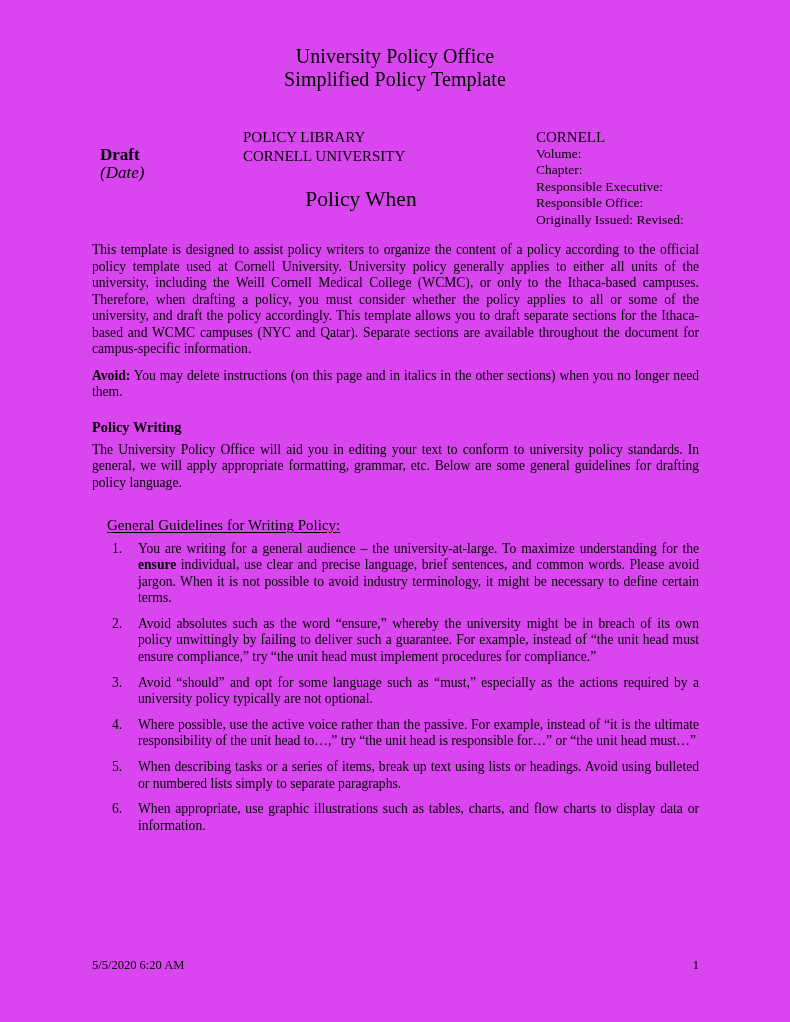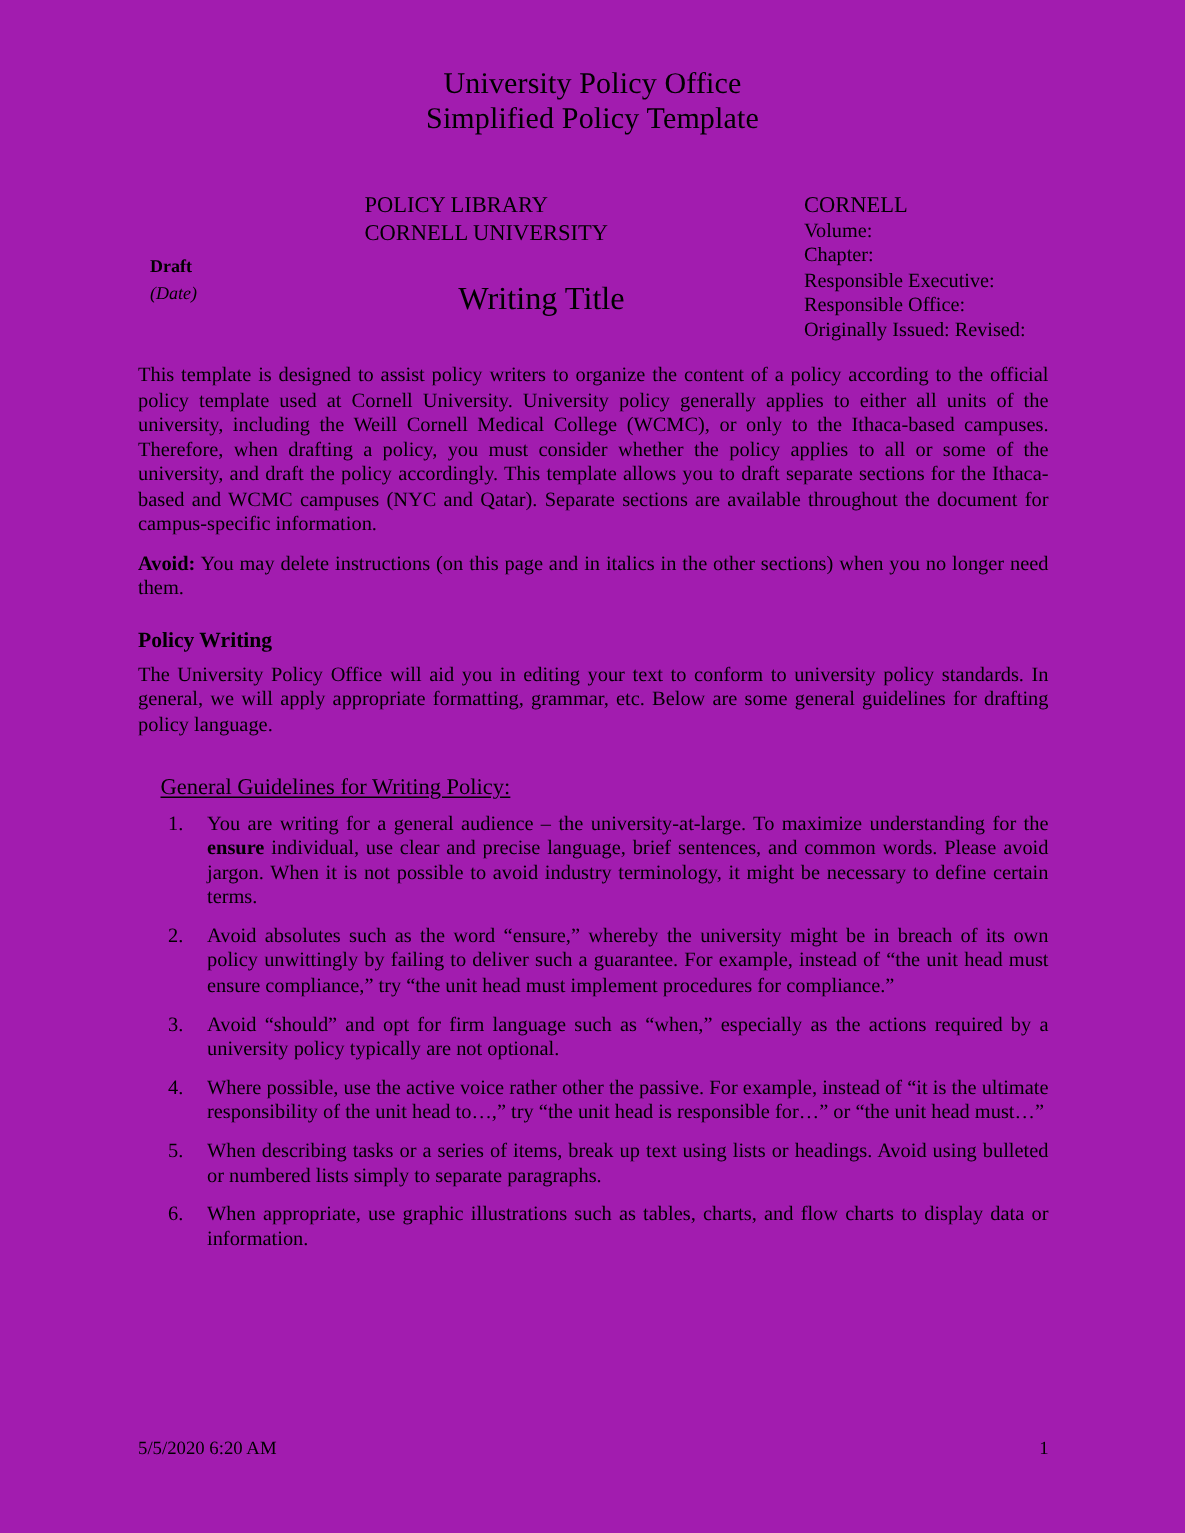--- a/index.html
+++ b/index.html
@@ -10,21 +10,21 @@
   }
   body {
     font-family: "Liberation Serif", "DejaVu Serif", serif;
     color: #000000;
     -webkit-font-smoothing: antialiased;
   }
   .page {
     position: relative;
     width: 790px;
     height: 1022px;
-    background: #a21caf;
+    background: #d946ef;
     overflow: hidden;
     box-sizing: border-box;
   }
 
   
   .doc-title {
     position: absolute;
     left: 0;
     top: 45px;
     width: 790px;
@@ -39,22 +39,22 @@
   .header-band {
     position: absolute;
     left: 92px;
     top: 128px;
     width: 610px;
     height: 100px;
   }
   .hdr-draft {
     position: absolute;
     left: 8px;
-    top: 40px;
-    font-size: 12px;
+    top: 18px;
+    font-size: 17px;
     line-height: 18px;
     white-space: nowrap;
   }
   .hdr-draft .draft-word {
     display: block;
     font-weight: bold;
   }
   .hdr-draft .draft-date {
     display: block;
     font-style: italic;
@@ -185,21 +185,21 @@
   <div class="header-band">
 
     <div class="hdr-draft">
       <span class="draft-word">Draft</span>
       <span class="draft-date">(Date)</span>
     </div>
 
     <div class="hdr-center">
       <span class="lib-line">POLICY LIBRARY</span>
       <span class="lib-line">CORNELL UNIVERSITY</span>
-      <span class="policy-title">Writing Title</span>
+      <span class="policy-title">Policy When</span>
     </div>
 
     <div class="hdr-right">
       <span class="meta-head">CORNELL</span>
       <span class="meta-line">Volume:</span>
       <span class="meta-line">Chapter:</span>
       <span class="meta-line">Responsible Executive:</span>
       <span class="meta-line">Responsible Office:</span>
       <span class="meta-line">Originally Issued: Revised:</span>
     </div>
@@ -214,22 +214,22 @@
 
     <h2 class="section-head">Policy Writing</h2>
 
     <p class="para">The University Policy Office will aid you in editing your text to conform to university policy standards. In general, we will apply appropriate formatting, grammar, etc. Below are some general guidelines for drafting policy language.</p>
 
     <div class="guidelines-head"><span class="u">General Guidelines for Writing Policy:</span></div>
 
     <ol class="guidelines">
       <li><span>You are writing for a general audience – the university-at-large. To maximize understanding for the </span><span class="b">ensure</span><span> individual, use clear and precise language, brief sentences, and common words.  Please avoid jargon. When it is not possible to avoid industry terminology, it might be necessary to define certain terms.</span></li>
       <li><span>Avoid absolutes such as the word “ensure,” whereby the university might be in breach of its own policy unwittingly by failing to deliver such a guarantee. For example, instead of “the unit head must ensure compliance,” try “the unit head must implement procedures for compliance.”</span></li>
-      <li><span>Avoid “should” and opt for firm language such as “when,” especially as the actions required by a university policy typically are not optional.</span></li>
-      <li><span>Where possible, use the active voice rather other the passive. For example, instead of “it is the ultimate responsibility of the unit head to…,” try “the unit head is responsible for…” or “the unit head must…”</span></li>
+      <li><span>Avoid “should” and opt for some language such as “must,” especially as the actions required by a university policy typically are not optional.</span></li>
+      <li><span>Where possible, use the active voice rather than the passive. For example, instead of “it is the ultimate responsibility of the unit head to…,” try “the unit head is responsible for…” or “the unit head must…”</span></li>
       <li><span>When describing tasks or a series of items, break up text using lists or headings. Avoid using bulleted or numbered lists simply to separate paragraphs.</span></li>
       <li><span>When appropriate, use graphic illustrations such as tables, charts, and flow charts to display data or information.</span></li>
     </ol>
 
   </div>
 
   <div class="footer">
     <span>5/5/2020 6:20 AM</span>
     <span>1</span>
   </div>

